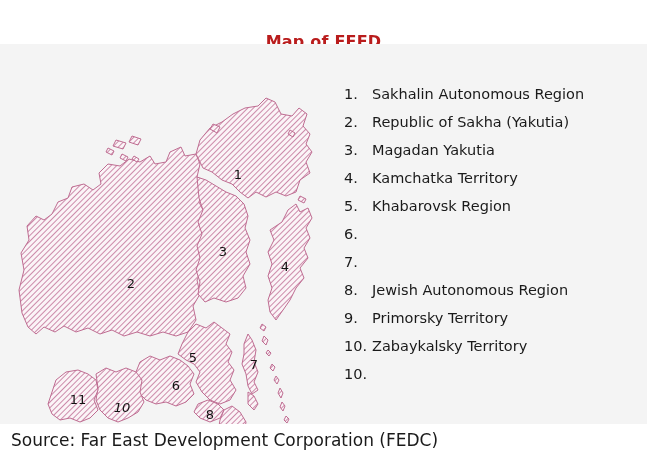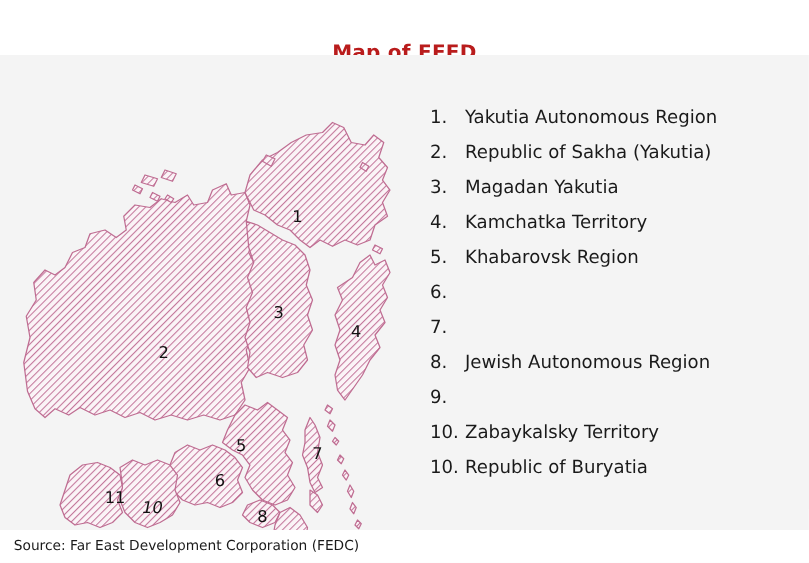--- a/index.html
+++ b/index.html
@@ -87,21 +87,21 @@
     text-align: left;
   }
   .legend-label {
     display: inline-block;
   }
   
   #source-note {
     position: absolute;
     left: 11px;
     top: 430px;
-    font-size: 11px;
+    font-size: 17px;
     color: #1a1a1a;
   }
 </style>
 </head>
 <body>
 
 <div id="figure">
 
   <div id="chart-title">Map of FEFD</div>
 
@@ -221,29 +221,29 @@
       <div id="map-labels">
           <div class="map-label" style="left: 238px; top: 130px;">1</div>
           <div class="map-label" style="left: 131px; top: 239px;">2</div>
           <div class="map-label" style="left: 223px; top: 207px;">3</div>
           <div class="map-label" style="left: 285px; top: 222px;">4</div>
           <div class="map-label" style="left: 193px; top: 313px;">5</div>
           <div class="map-label" style="left: 176px; top: 341px;">6</div>
           <div class="map-label" style="left: 254px; top: 320px;">7</div>
           <div class="map-label" style="left: 210px; top: 370px;">8</div>
           <div class="map-label" style="left: 122px; top: 363px; font-style: italic;">10</div>
-          <div class="map-label" style="left: 92px; top: 355px;">11</div>
+          <div class="map-label" style="left: 78px; top: 355px;">11</div>
         </div>
     </div>
   </div>
 
   <div id="legend-list">
       <div class="legend-item">
         <span class="legend-num">1.</span>
-        <span class="legend-label">Yakutia Autonomous Region</span>
+        <span class="legend-label">Sakhalin Autonomous Region</span>
       </div>
       <div class="legend-item">
         <span class="legend-num">2.</span>
         <span class="legend-label">Republic of Sakha (Yakutia)</span>
       </div>
       <div class="legend-item">
         <span class="legend-num">3.</span>
         <span class="legend-label">Magadan Yakutia</span>
       </div>
       <div class="legend-item">
@@ -259,26 +259,26 @@
       </div>
       <div class="legend-item">
         <span class="legend-num">7.</span>
       </div>
       <div class="legend-item">
         <span class="legend-num">8.</span>
         <span class="legend-label">Jewish Autonomous Region</span>
       </div>
       <div class="legend-item">
         <span class="legend-num">9.</span>
+        <span class="legend-label">Primorsky Territory</span>
       </div>
       <div class="legend-item">
         <span class="legend-num">10.</span>
         <span class="legend-label">Zabaykalsky Territory</span>
       </div>
       <div class="legend-item">
         <span class="legend-num">10.</span>
-        <span class="legend-label">Republic of Buryatia</span>
       </div>
     </div>
 
   <div id="source-note">Source: Far East Development Corporation (FEDC)</div>
 
 </div>
 
 </body></html>

